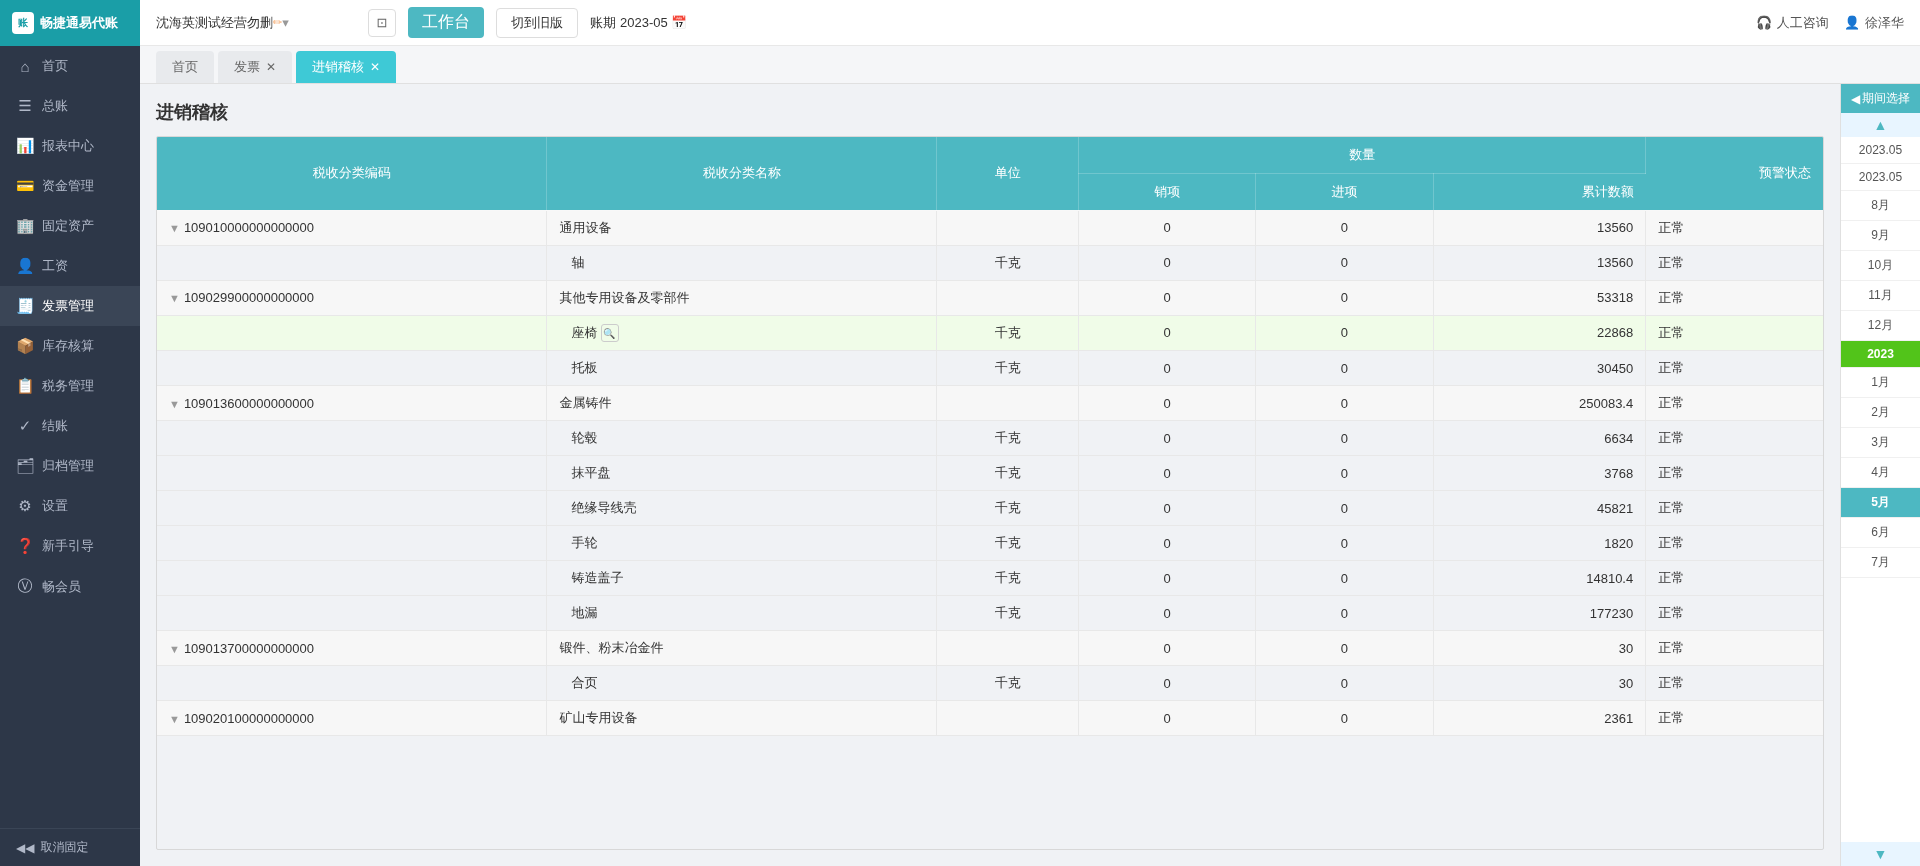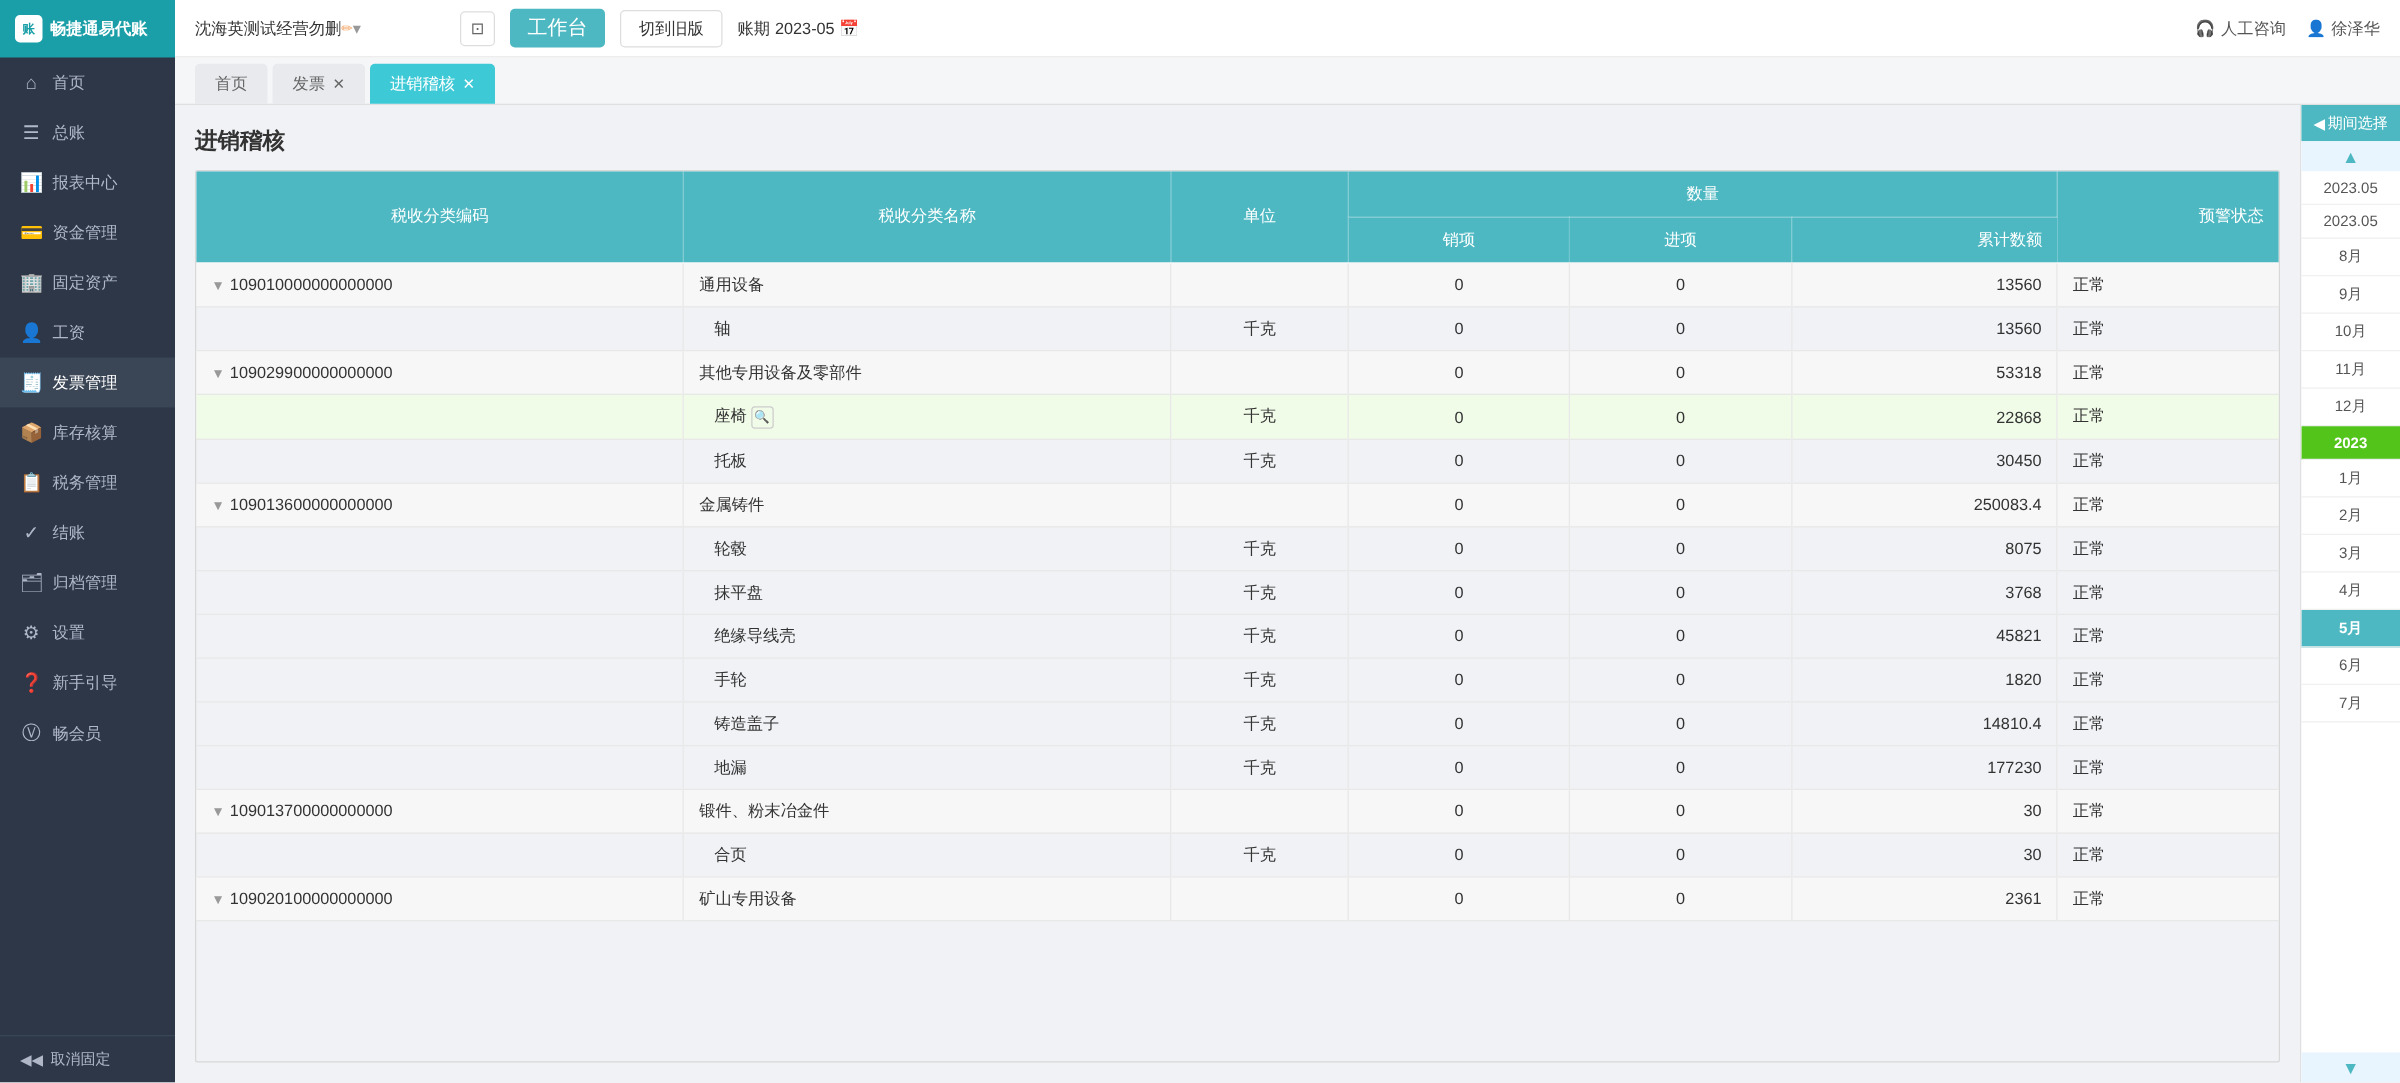--- a/index.html
+++ b/index.html
@@ -568,21 +568,21 @@
         <td class="td-center">0</td>
         <td class="td-right">250083.4</td>
         <td>正常</td>
       </tr>
               <tr>
         <td style="padding-left: 32px;"></td>
         <td style="padding-left: 24px;">轮毂 </td>
         <td class="td-center">千克</td>
         <td class="td-center">0</td>
         <td class="td-center">0</td>
-        <td class="td-right">8075</td>
+        <td class="td-right">6634</td>
         <td>正常</td>
       </tr>
               <tr>
         <td style="padding-left: 32px;"></td>
         <td style="padding-left: 24px;">抹平盘 </td>
         <td class="td-center">千克</td>
         <td class="td-center">0</td>
         <td class="td-center">0</td>
         <td class="td-right">3768</td>
         <td>正常</td>

